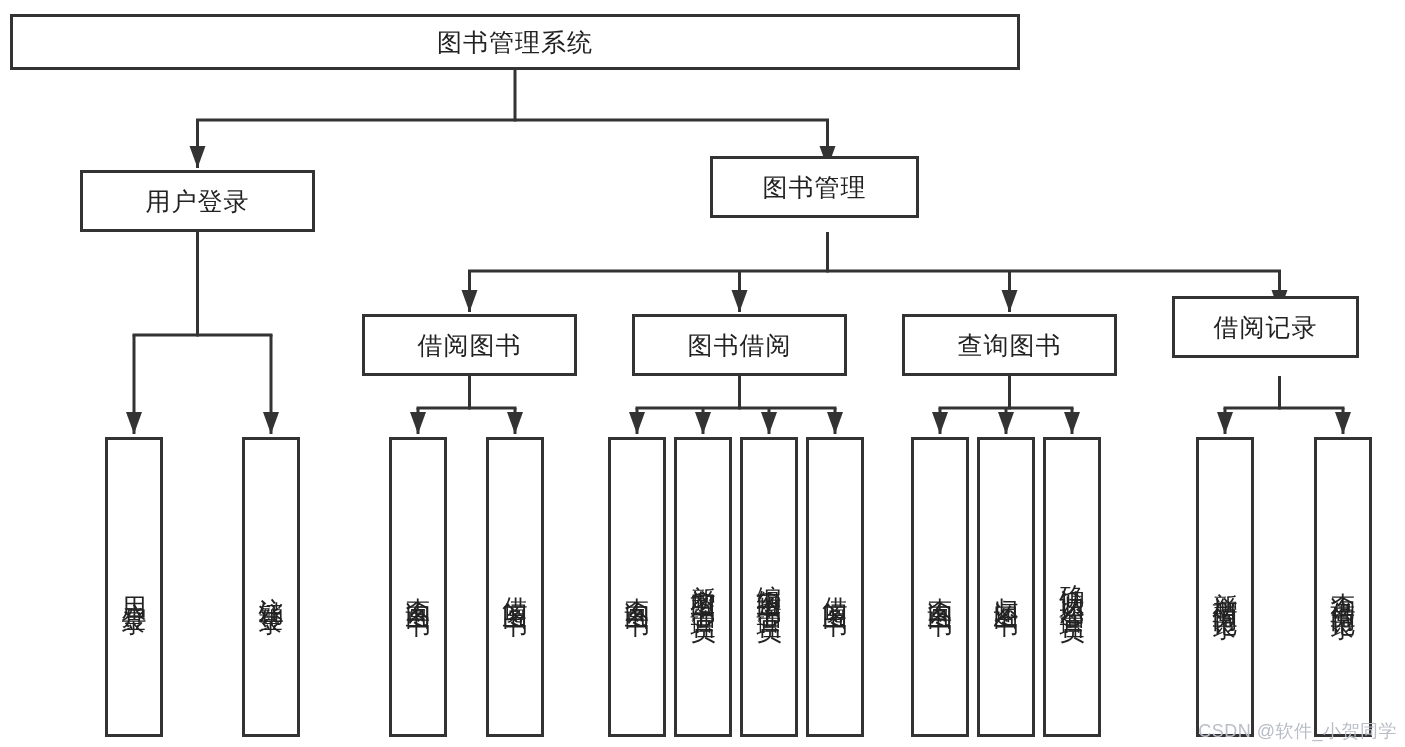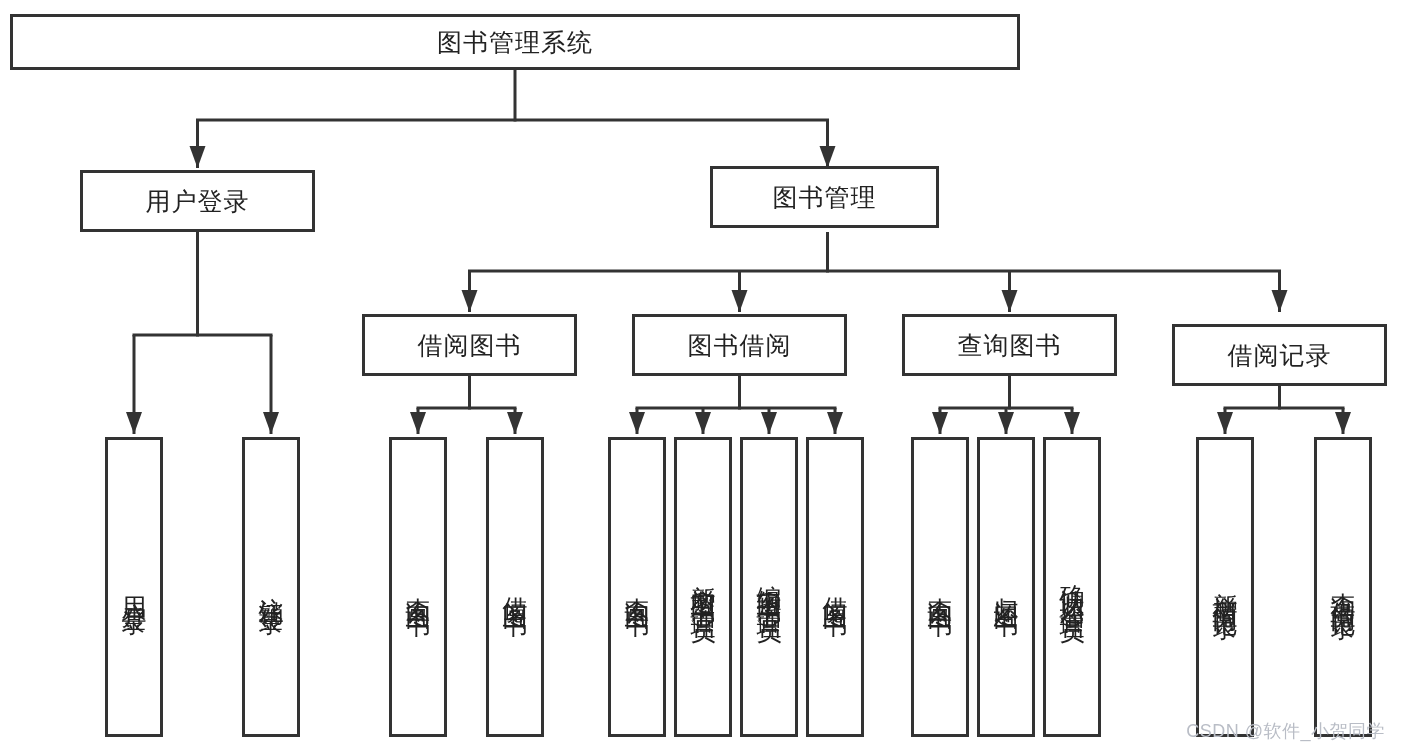--- a/index.html
+++ b/index.html
@@ -41,21 +41,21 @@
   }
   .vlabel {
     writing-mode: vertical-rl;
     font-size: 25px;
     line-height: 1;
     letter-spacing: 5px;
     white-space: nowrap;
   }
   .watermark {
     position: absolute;
-    right: 20px;
+    right: 8px;
     bottom: 4px;
     font-size: 18px;
     color: var(--watermark, #b9bdc6);
     z-index: 3;
     letter-spacing: 0.5px;
     white-space: nowrap;
   }
 </style>
 </head>
 <body>
@@ -110,34 +110,34 @@
     <line x1="1343" y1="408" x2="1343" y2="434" marker-end="url(#arrowhead)"></line>
   </svg>
 
   <div class="node" style="left:10px;top:14px;width:1010px;height:56px">
     <span class="hlabel">图书管理系统</span>
   </div>
 
   <div class="node" style="left:80px;top:170px;width:235px;height:62px">
     <span class="hlabel">用户登录</span>
   </div>
-  <div class="node" style="left:710px;top:166px;width:229px;height:62px">
+  <div class="node" style="left:710px;top:156px;width:209px;height:62px">
     <span class="hlabel">图书管理</span>
   </div>
 
   <div class="node" style="left:362px;top:314px;width:215px;height:62px">
     <span class="hlabel">借阅图书</span>
   </div>
   <div class="node" style="left:632px;top:314px;width:215px;height:62px">
     <span class="hlabel">图书借阅</span>
   </div>
   <div class="node" style="left:902px;top:314px;width:215px;height:62px">
     <span class="hlabel">查询图书</span>
   </div>
-  <div class="node" style="left:1172px;top:324px;width:215px;height:62px">
+  <div class="node" style="left:1172px;top:296px;width:187px;height:62px">
     <span class="hlabel">借阅记录</span>
   </div>
 
   <div class="node" style="left:105px;top:437px;width:58px;height:300px">
     <span class="vlabel">用户登录</span>
   </div>
   <div class="node" style="left:242px;top:437px;width:58px;height:300px">
     <span class="vlabel">注销登录</span>
   </div>
 

